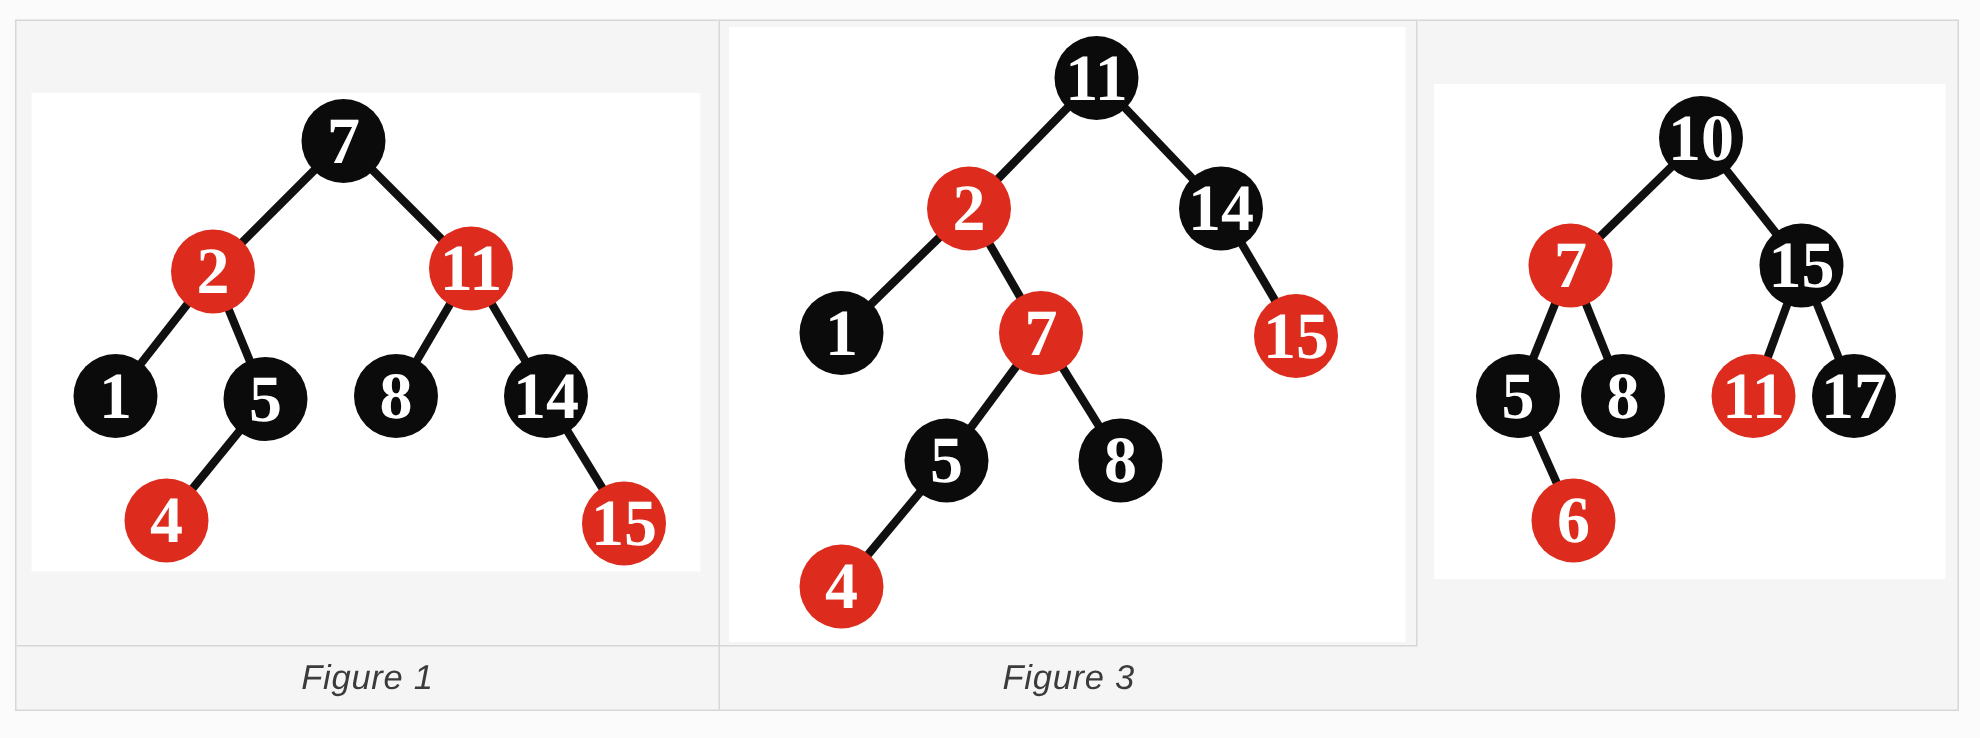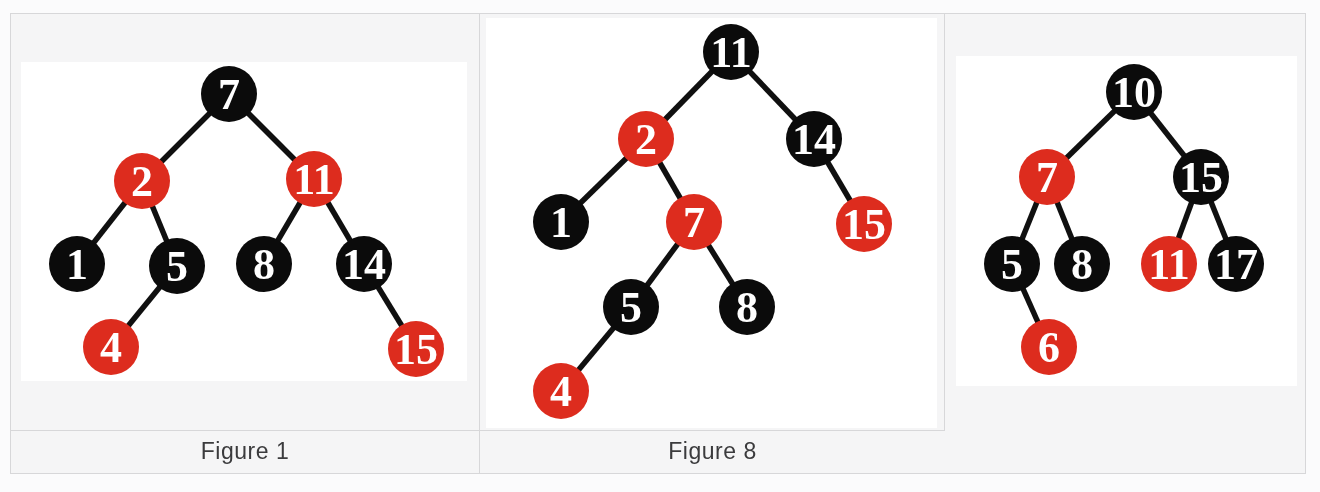--- a/index.html
+++ b/index.html
@@ -39,20 +39,21 @@
 
   .caption-cell {
     border-top: 1.5px solid #d7d7d9;
     box-sizing: border-box;
     display: flex;
     align-items: center;
     justify-content: center;
     font-size: 23px;
     color: #3b3b3d;
     letter-spacing: 0.5px;
+    font-style: italic;
   }
 
   svg text.node-label {
     font-family: "Liberation Serif", "DejaVu Serif", serif;
     font-weight: 700;
   }
 </style>
 </head>
 <body>
 
@@ -147,16 +148,16 @@
             <text x="213" y="208" dy="0.33em" text-anchor="middle" fill="#ffffff" font-size="44" class="node-label">11</text>
             <circle cx="280" cy="208" r="28" fill="#0b0b0b"></circle>
             <text x="280" y="208" dy="0.33em" text-anchor="middle" fill="#ffffff" font-size="44" class="node-label">17</text>
             <circle cx="93" cy="291" r="28" fill="#dd2c1e"></circle>
             <text x="93" y="291" dy="0.33em" text-anchor="middle" fill="#ffffff" font-size="44" class="node-label">6</text>
           </svg>
       </div>
     </div>
 
     <div class="cell with-divider caption-cell">Figure 1</div>
-    <div class="cell caption-cell">Figure 8</div>
+    <div class="cell caption-cell">Figure 3</div>
 
   </div>
 </div>
 
 </body></html>

